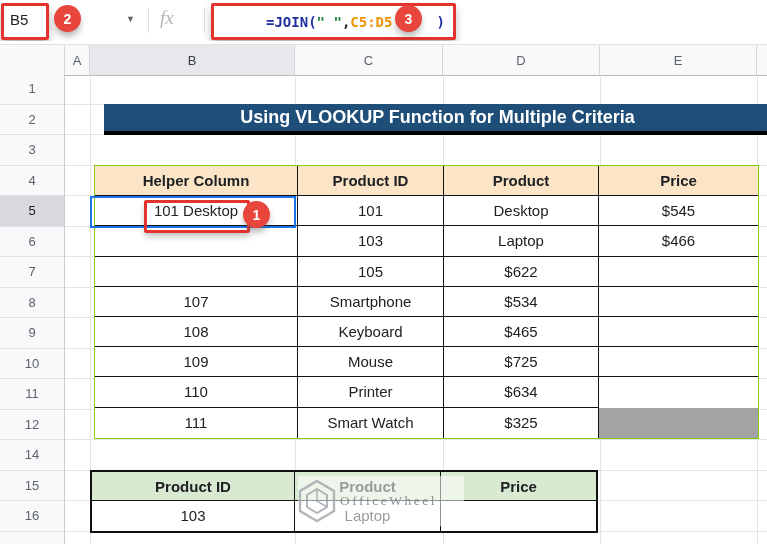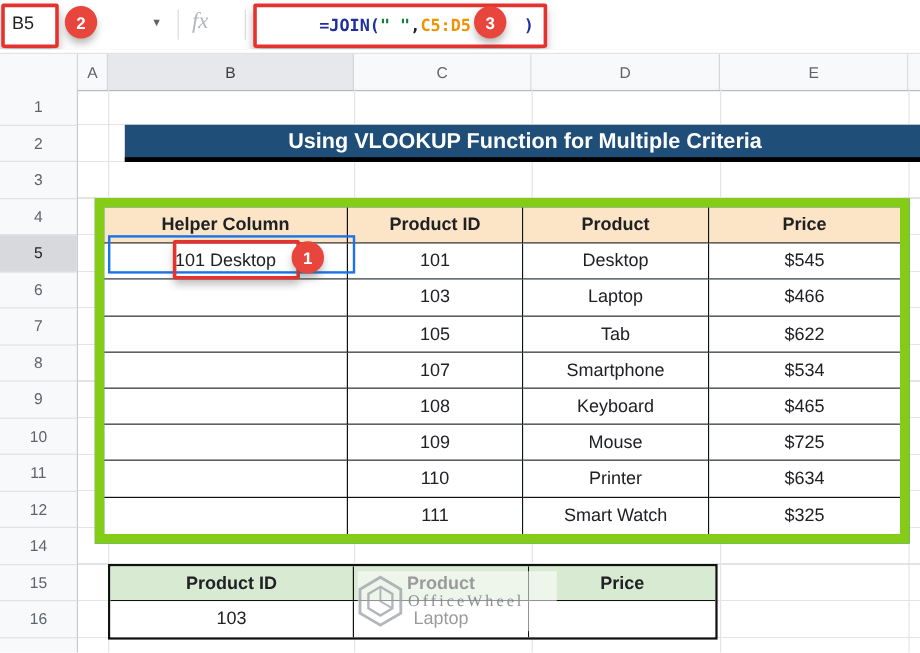--- a/index.html
+++ b/index.html
@@ -43,23 +43,23 @@
   .rh.active{background:#d7d9dc;color:#202124;}
   
   .hgrid{position:absolute;left:65px;top:33px;right:0;bottom:0;pointer-events:none;
     background:repeating-linear-gradient(to bottom,transparent 0px,transparent 29.5px,#e4e4e4 29.5px,#e4e4e4 30.5px);}
   .vline{position:absolute;top:33px;bottom:0;width:1px;background:#e4e4e4;pointer-events:none;}
   
   .titlebar{position:absolute;left:104px;top:63px;width:667px;height:27px;background:#1f4e79;
     border-bottom:4px solid #000;border-right:3px solid #000;box-sizing:content-box;
     color:#fff;font-weight:bold;font-size:18px;text-align:center;line-height:27px;cursor:cell;}
   
-  .t1{position:absolute;left:79px;top:124px;display:grid;
+  .t1{position:absolute;left:94px;top:124px;display:grid;
       grid-template-columns:203px 146px 155px 159px;grid-auto-rows:30.2px;
-      border:8px solid #84cc16;background:#0369a1;}
+      border:1px solid #84cc16;background:#a3a3a3;}
   .t2{position:absolute;left:90px;top:429px;display:grid;
       grid-template-columns:203px 146px 155px;grid-auto-rows:29.3px;
       border:2px solid #111;background:#fff;}
   .t1 > div,.t2 > div{box-sizing:border-box;border-right:1px solid #111;border-bottom:1px solid #111;
       display:flex;align-items:center;justify-content:center;font-size:15px;background:#fff;cursor:cell;}
   .t1 > div:nth-child(4n){border-right:none;}
   .t1 > div:nth-last-child(-n+4){border-bottom:none;}
   .t2 > div:nth-child(3n){border-right:none;}
   .t2 > div:nth-last-child(-n+3){border-bottom:none;}
   .hc{background:#fbe5c6 !important;font-weight:bold;font-size:15.5px;}
@@ -145,21 +145,20 @@
       <div>Desktop</div>
       <div>$545</div>
 
       <div></div>
       <div>103</div>
       <div>Laptop</div>
       <div>$466</div>
 
       <div></div>
       <div>105</div>
-      <div>Tab</div>
       <div>$622</div>
 
       <div></div>
       <div>107</div>
       <div>Smartphone</div>
       <div>$534</div>
 
       <div></div>
       <div>108</div>
       <div>Keyboard</div>

